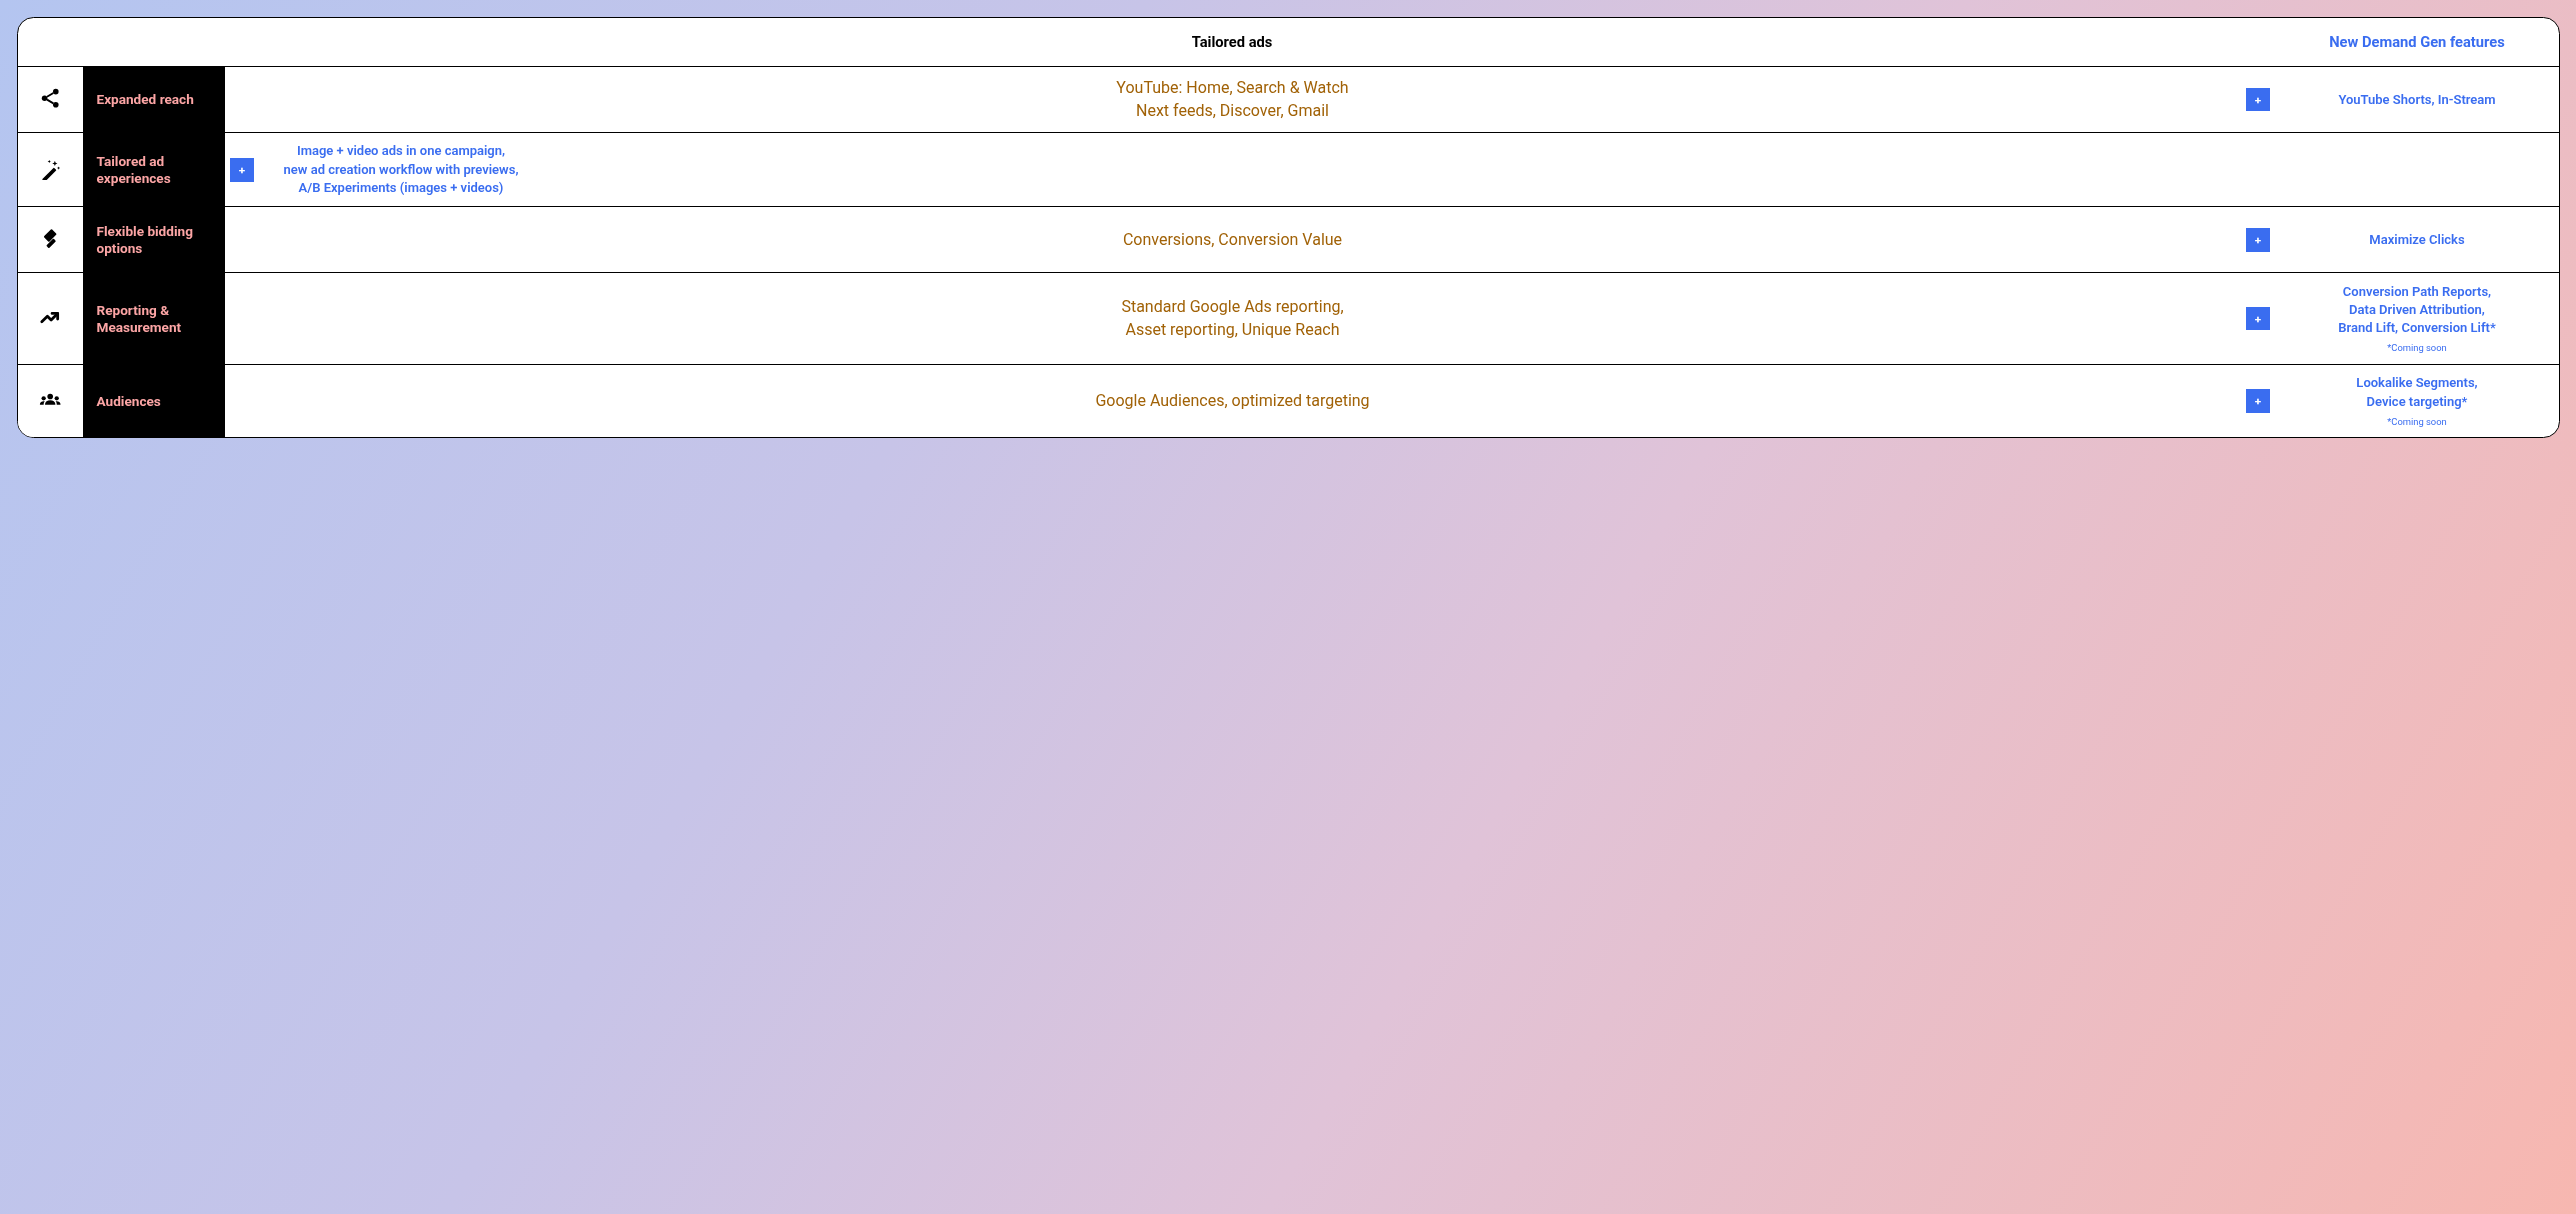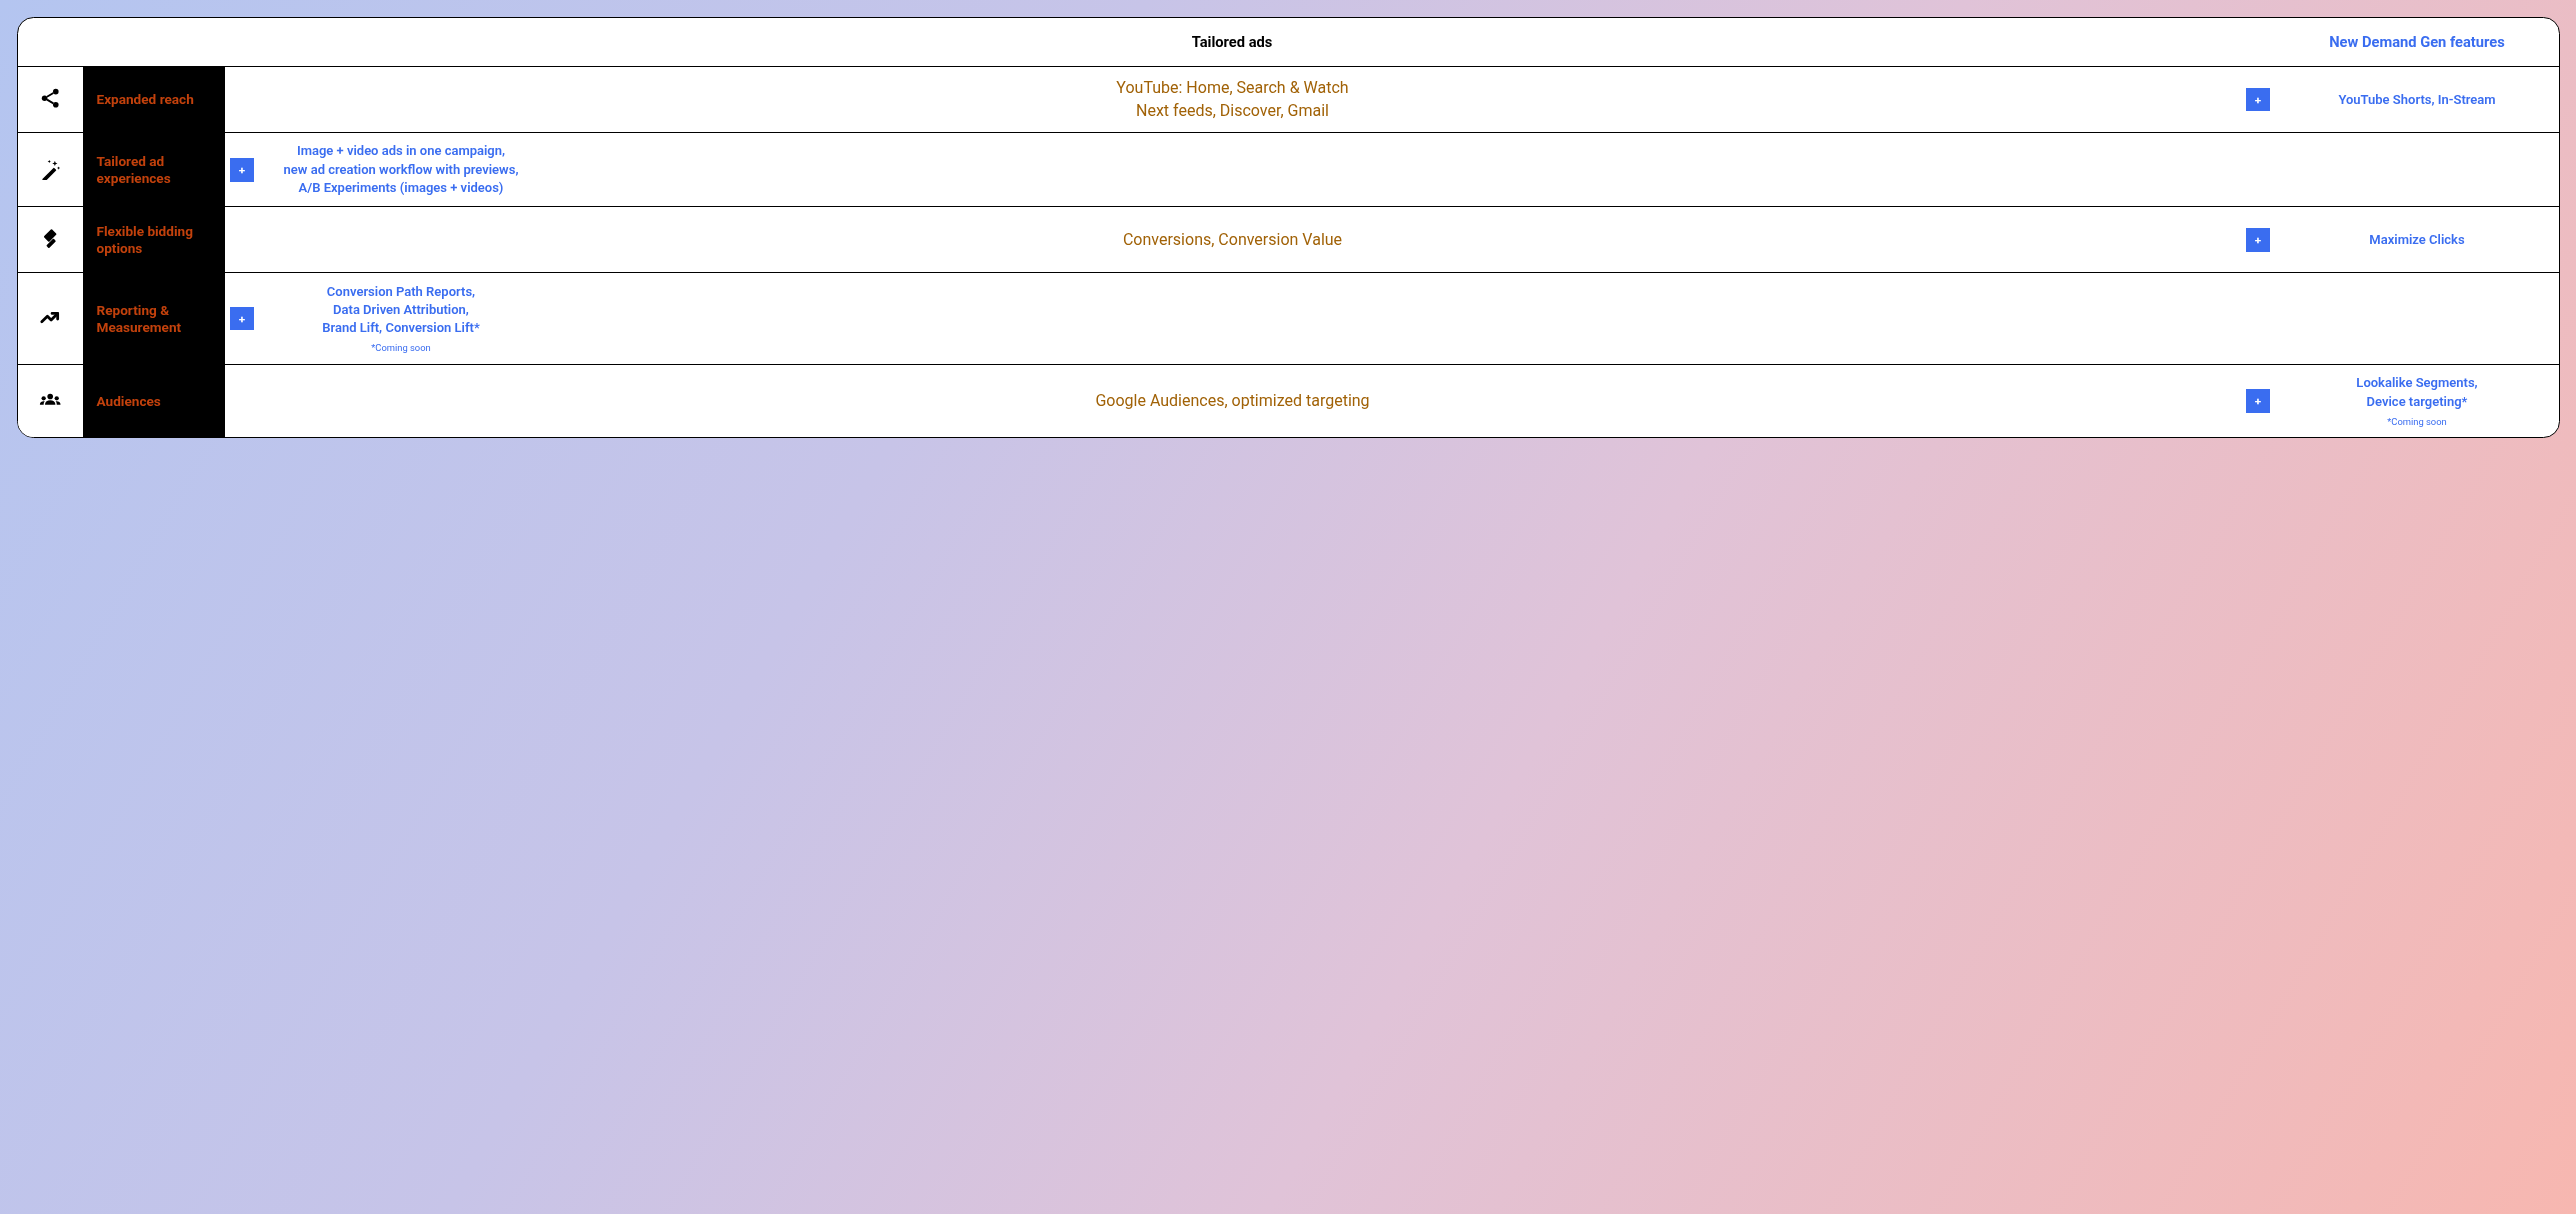--- a/index.html
+++ b/index.html
@@ -51,21 +51,21 @@
     width: 65px;
     display: flex;
     align-items: center;
     justify-content: center;
     background: #fff;
   }
   .icon-cell svg { width: 22.4px; height: 22.4px; fill: #000; }
   .label-cell {
     width: 142px;
     background: #000;
-    color: #c2410c;
+    color: #fca5a5;
     font-weight: 700;
     font-size: 13.6px;
     display: flex;
     align-items: center;
     padding: 9.4px 14px;
     line-height: 1.25;
   }
   .disc-cell {
     flex: 1;
     display: flex;
@@ -191,20 +191,22 @@
   <div class="row">
     <div class="icon-cell">
       <span>
         <svg viewBox="0 0 24 24">
             <path d="M3 17l6-6 4 4 7-7" stroke="#000" stroke-width="3" fill="none" stroke-linecap="round" stroke-linejoin="round"></path>
             <path d="M14 8h6v6" stroke="#000" stroke-width="3" fill="none" stroke-linecap="round" stroke-linejoin="round"></path>
           </svg>
       </span>
     </div>
     <div class="label-cell">Reporting &amp; Measurement</div>
+    <div class="disc-cell multiline">Standard Google Ads reporting,
+Asset reporting, Unique Reach</div>
     <div class="plus-cell">
       <div class="plus-box">+</div>
     </div>
     <div class="new-cell">
       <div class="multiline">Conversion Path Reports,
 Data Driven Attribution,
 Brand Lift, Conversion Lift*</div>
       <div class="note">*Coming soon</div>
     </div>
   </div>

